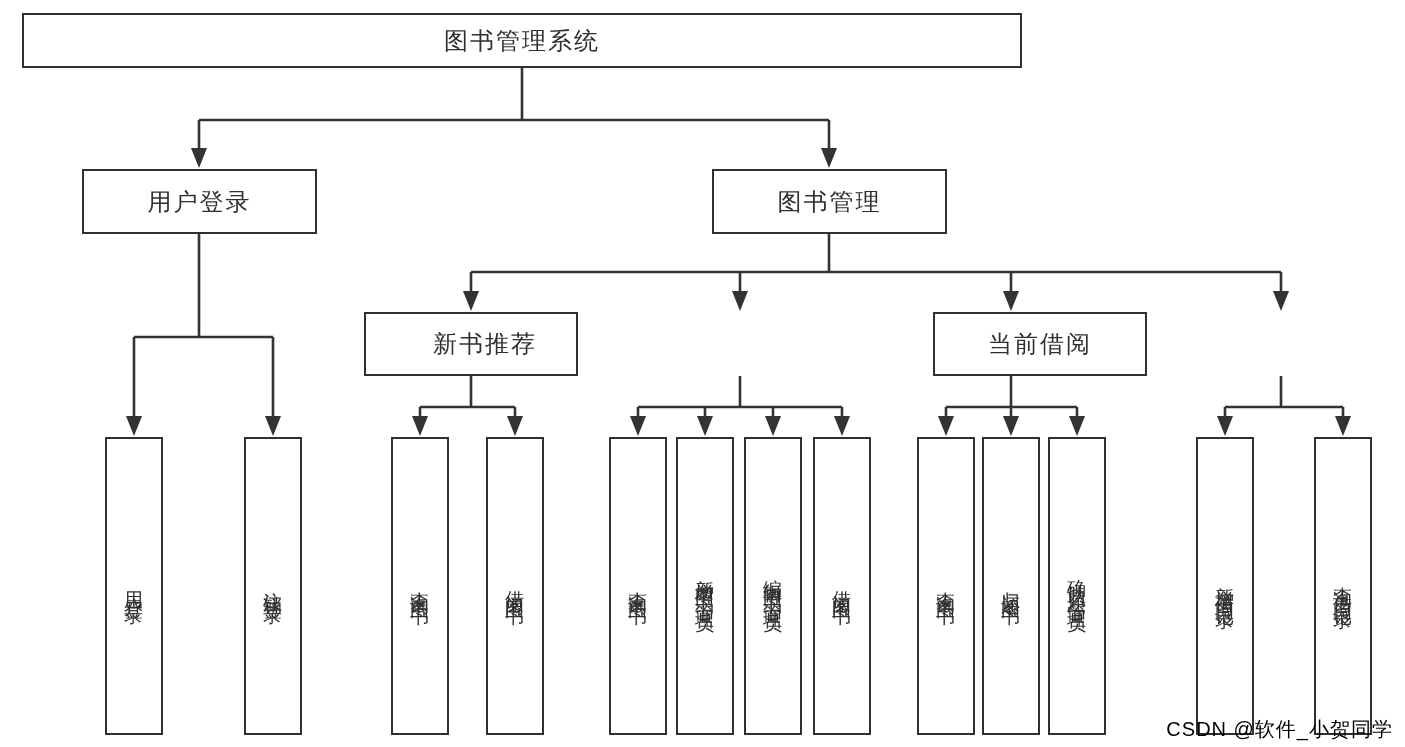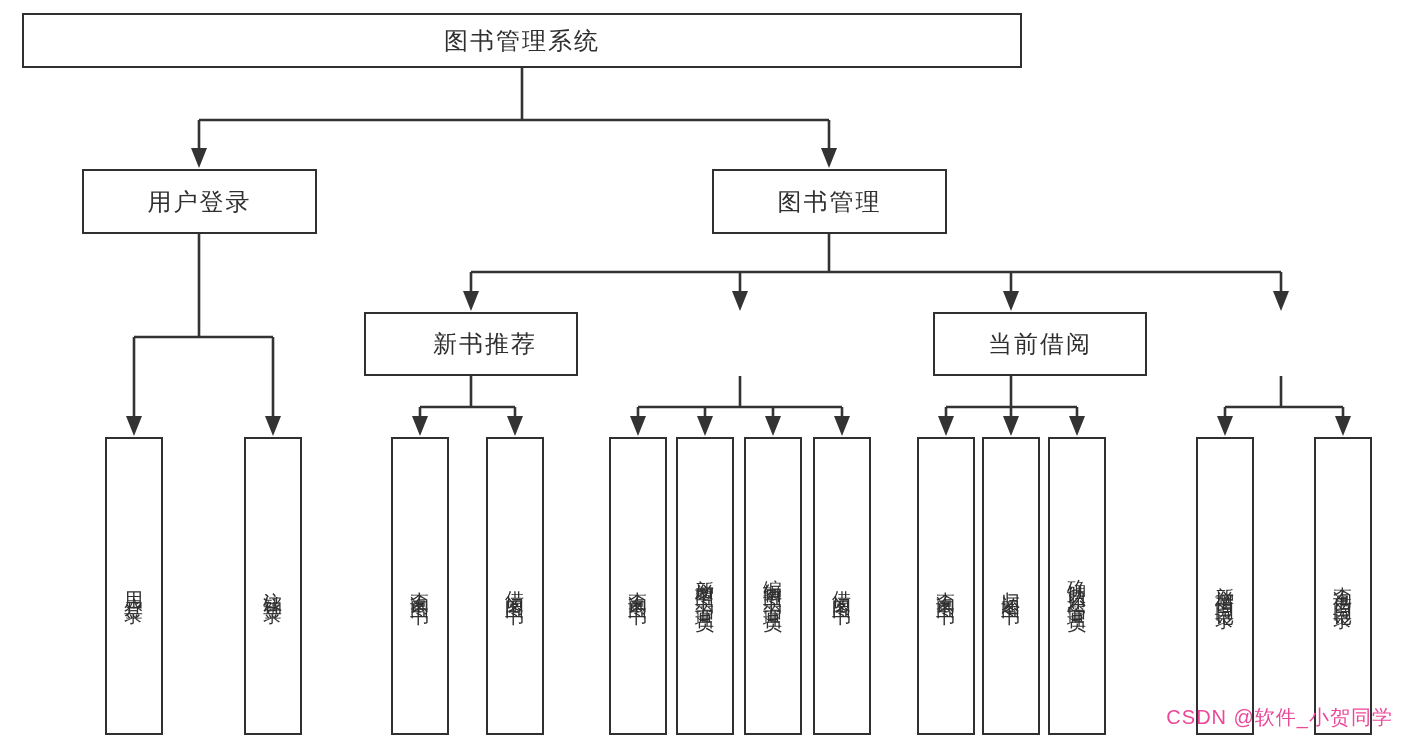--- a/index.html
+++ b/index.html
@@ -26,21 +26,21 @@
   .n-mgmt   { left:712px; top:169px; width:235px;  height:65px; }
   .n-l3     { top:312px; width:214px; height:64px; }
   .n-rec    { left:364px;padding-left:28px; }  .n-bor { left:633px; }
   .n-cur    { left:904px;margin-left:29px; }  .n-his { left:1174px; }
   .leaf     { top:437px; width:58px; height:298px; }
   .x105{left:105px}.x244{left:244px}.x391{left:391px}.x486{left:486px}
   .x609{left:609px}.x676{left:676px}.x744{left:744px}.x813{left:813px}
   .x917{left:917px}.x982{left:982px}.x1048{left:1048px}
   .x1196{left:1196px}.x1314{left:1314px}
   .watermark {
-    position:absolute; right:12px; bottom:16px; color:#ec4899;
+    position:absolute; right:12px; bottom:4px; color:#000000;
     font-size:20px; letter-spacing:1px; white-space:nowrap;
   }
 </style>
 </head>
 <body>
 
 <div class="canvas">
 
   <svg class="connectors" viewBox="0 0 1405 747" xmlns="http://www.w3.org/2000/svg">
     <g>

